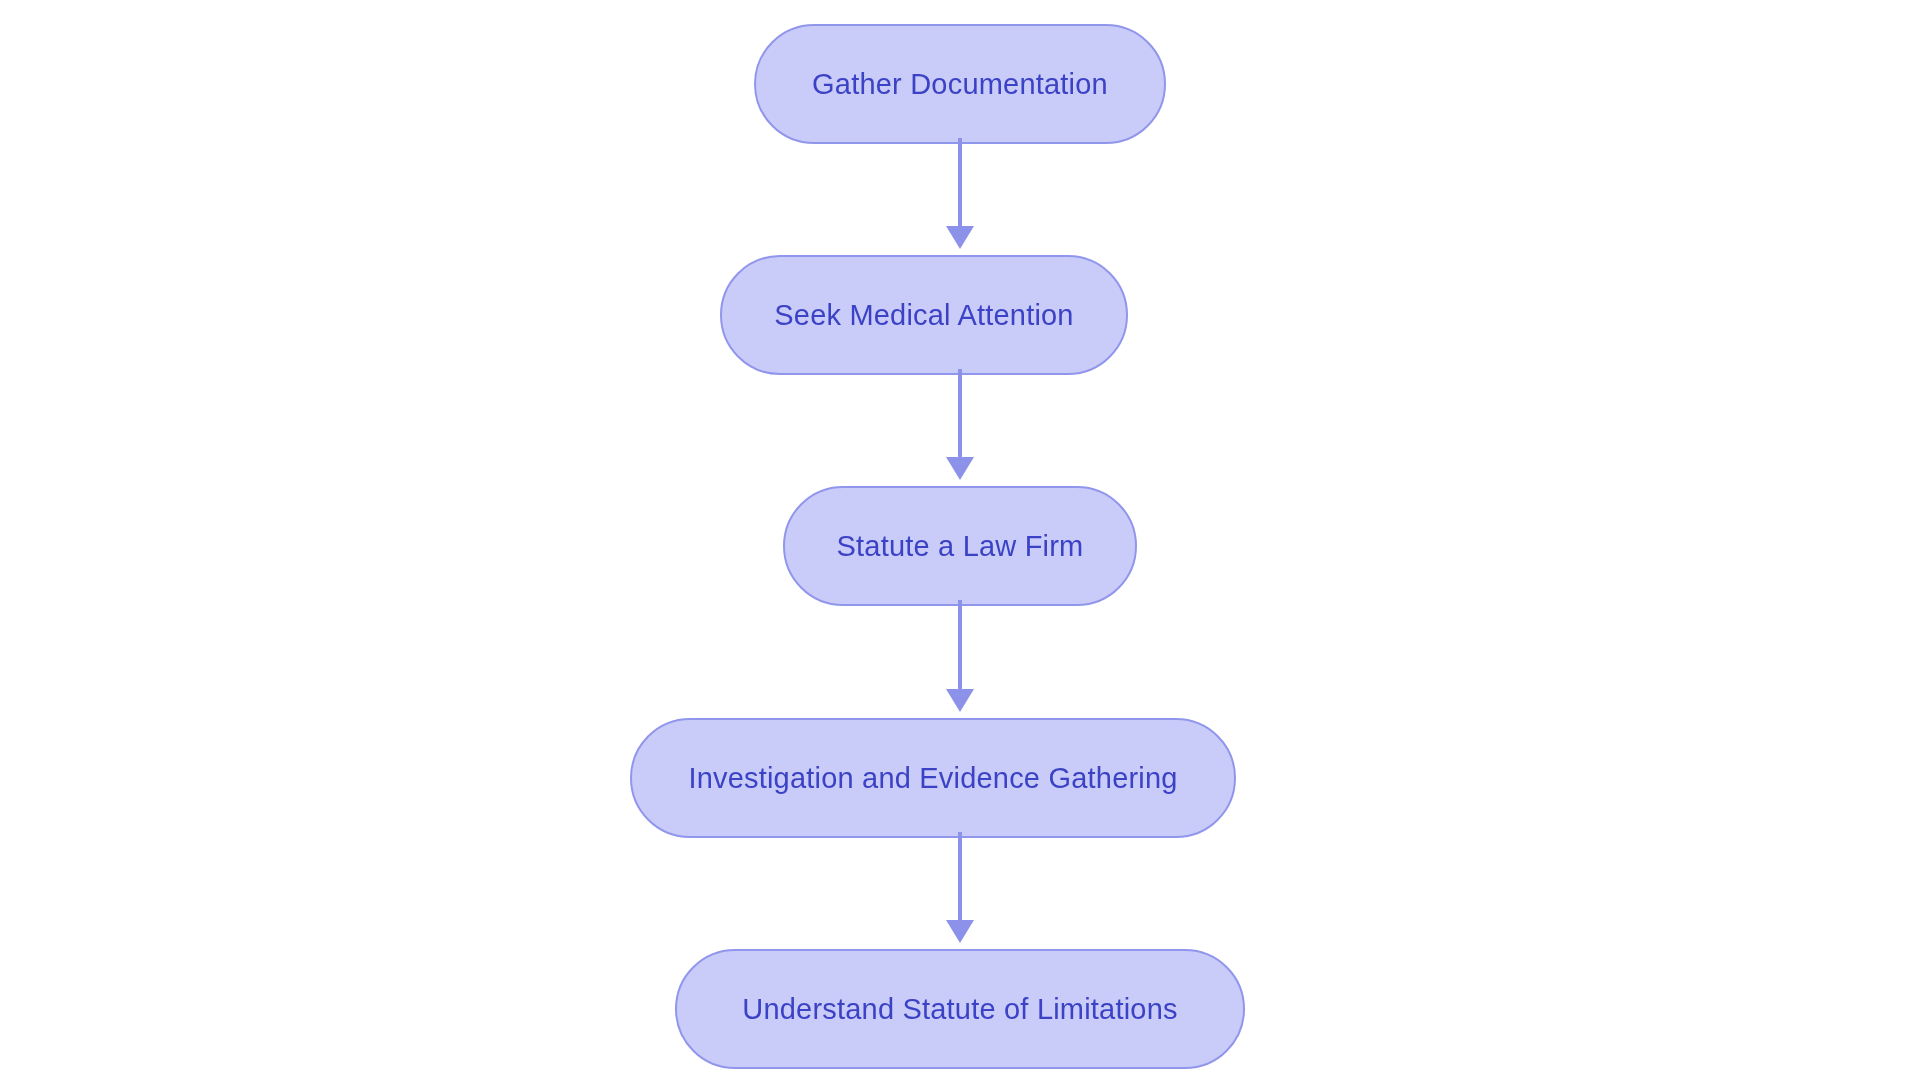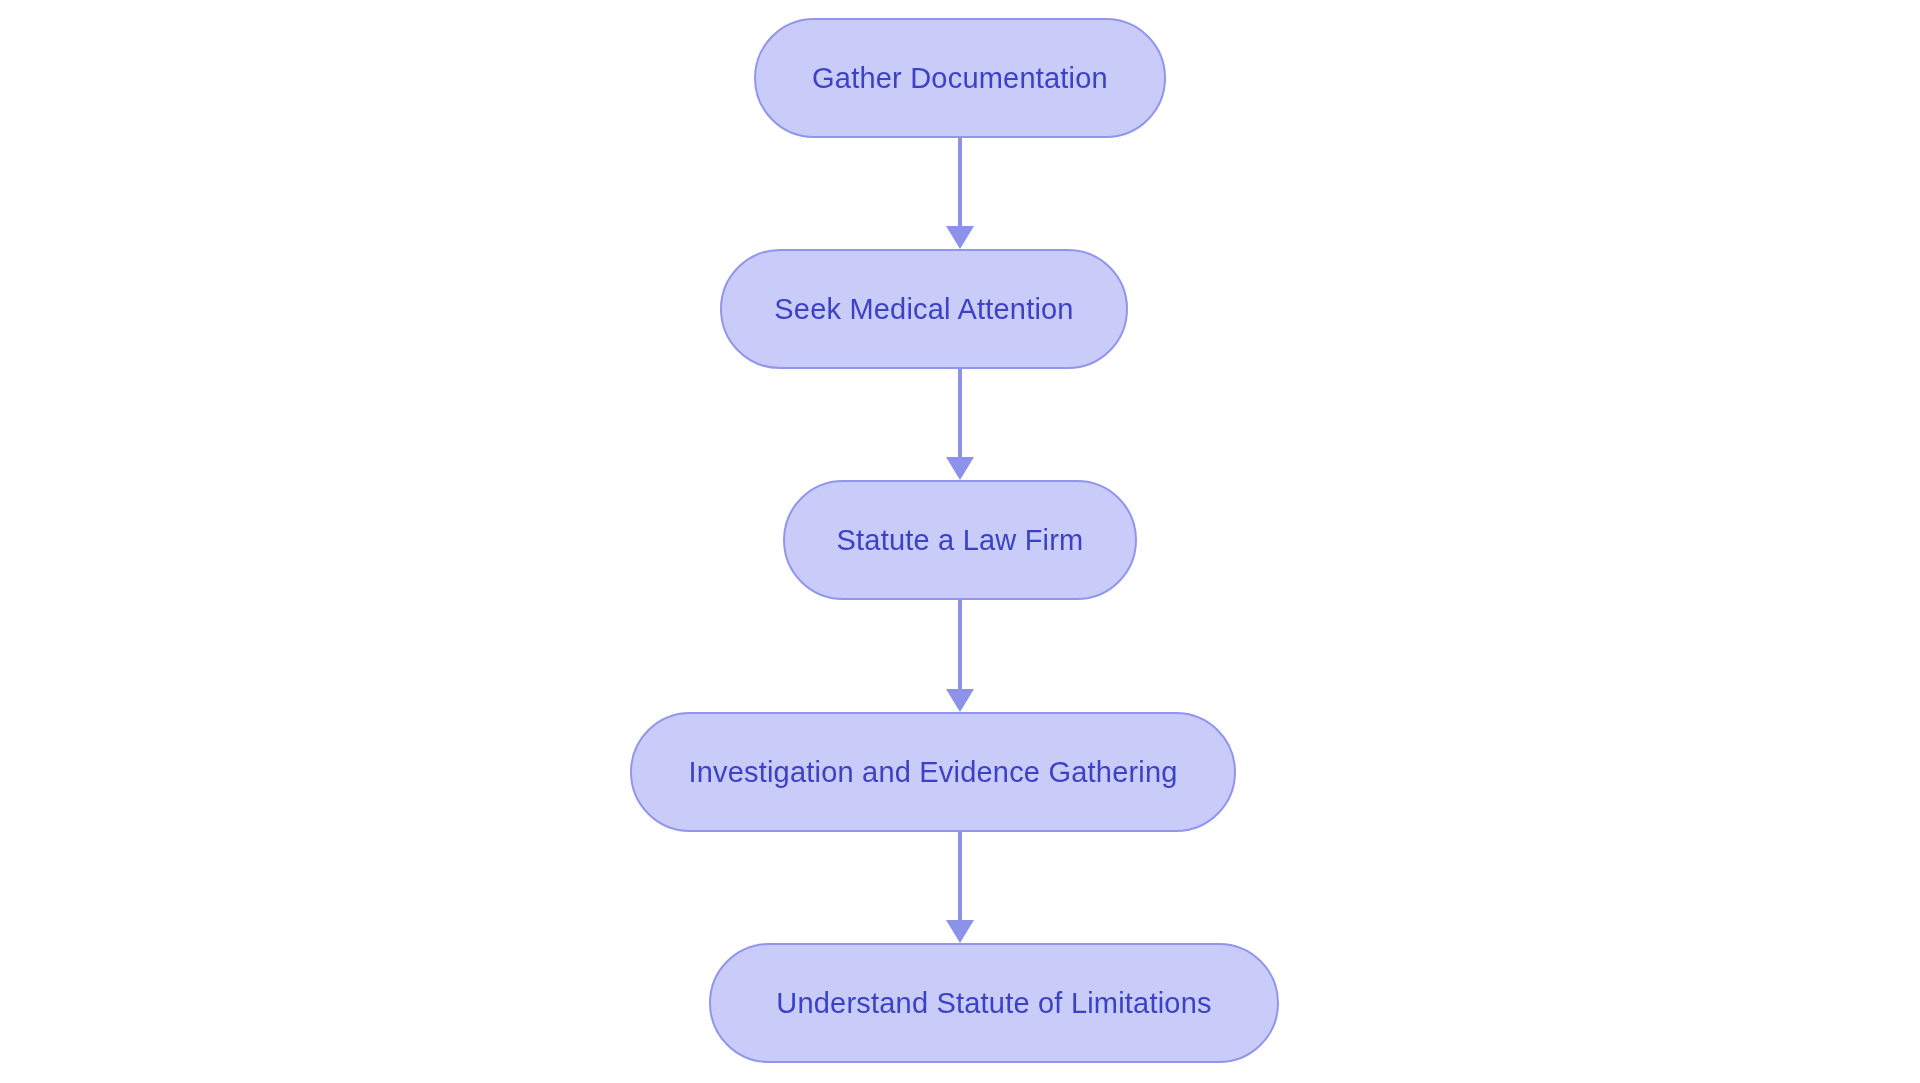--- a/index.html
+++ b/index.html
@@ -29,26 +29,27 @@
     border: 2px solid var(--node-border);
     border-radius: 60px;
     display: flex;
     align-items: center;
     justify-content: center;
     text-align: center;
     color: var(--node-text);
     font-size: 29px;
     letter-spacing: 0.2px;
     white-space: nowrap;
+    margin-top: 6px;
   }
   .node-1 { left: 754px; top: 18px;  width: 412px; }
   .node-2 { left: 720px; top: 249px; width: 408px; }
   .node-3 { left: 783px; top: 480px; width: 354px; }
   .node-4 { left: 630px; top: 712px; width: 606px; }
-  .node-5 { left: 709px; top: 943px; width: 570px; }
+  .node-5 { left: 675px; top: 943px; width: 570px; }
 
   .connector {
     position: absolute;
     left: 946px;
     width: 28px;
   }
   .connector-1 { top: 138px; height: 111px; }
   .connector-2 { top: 369px; height: 111px; }
   .connector-3 { top: 600px; height: 112px; }
   .connector-4 { top: 832px; height: 111px; }

